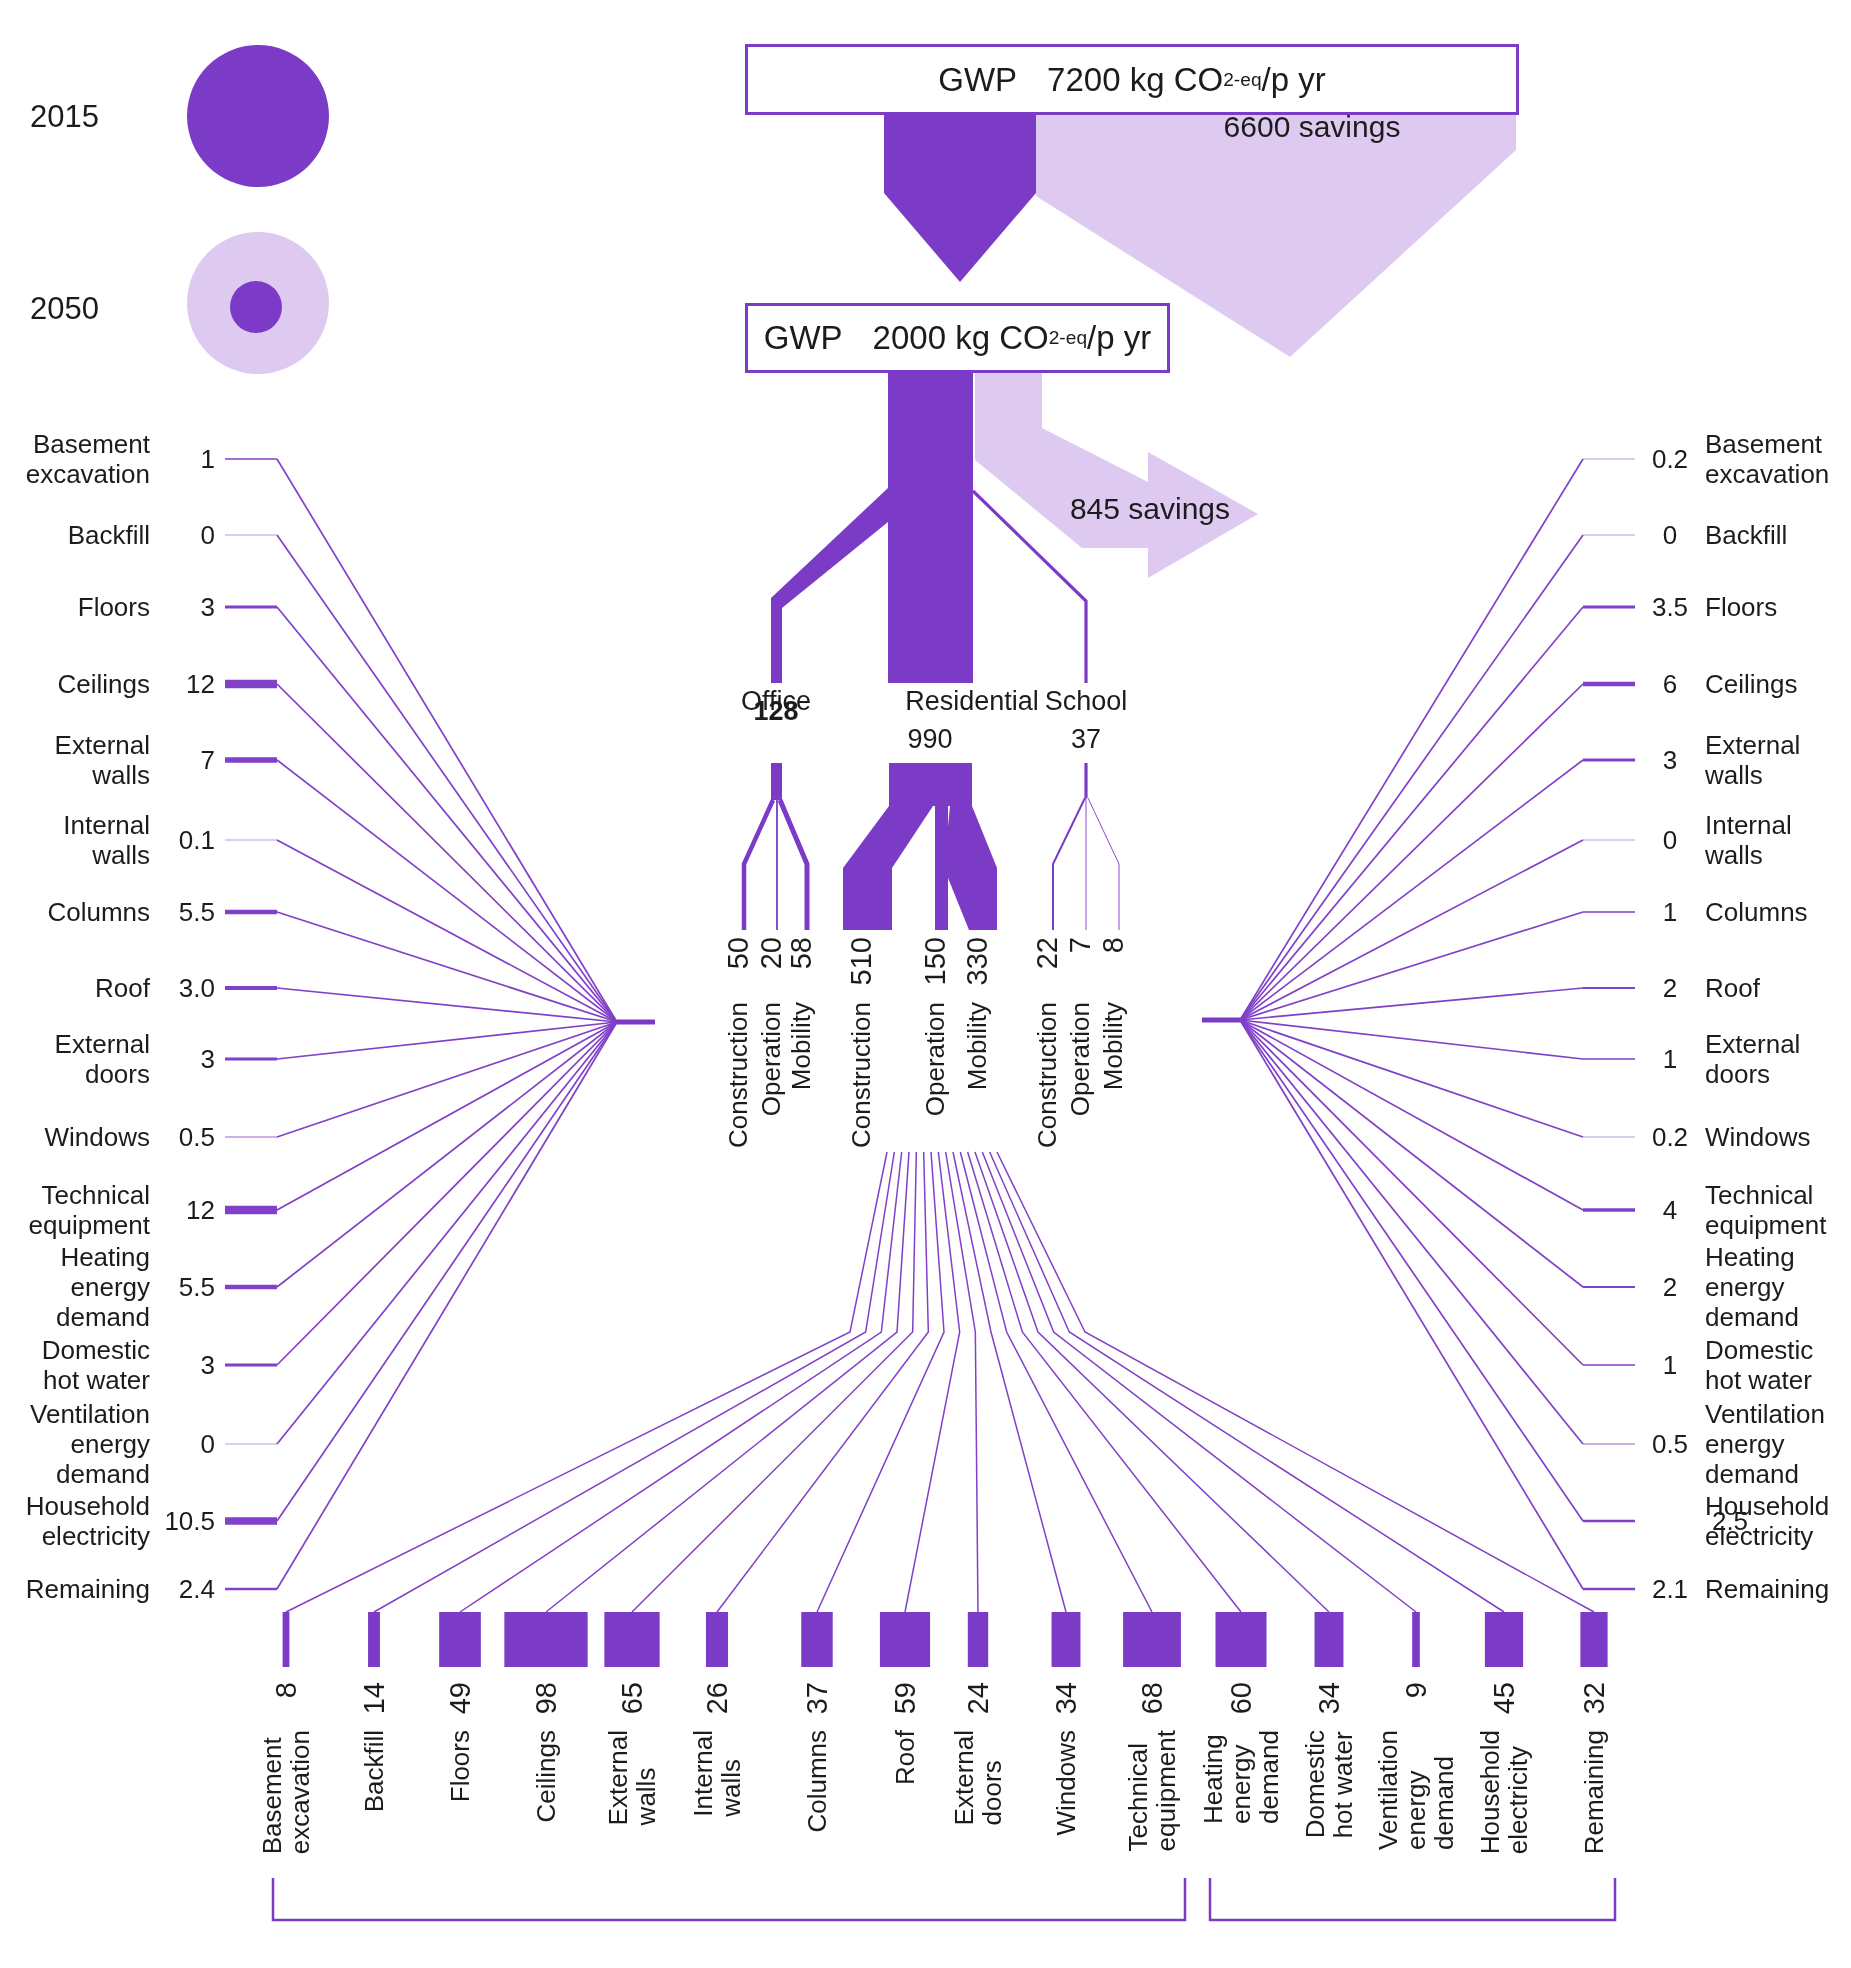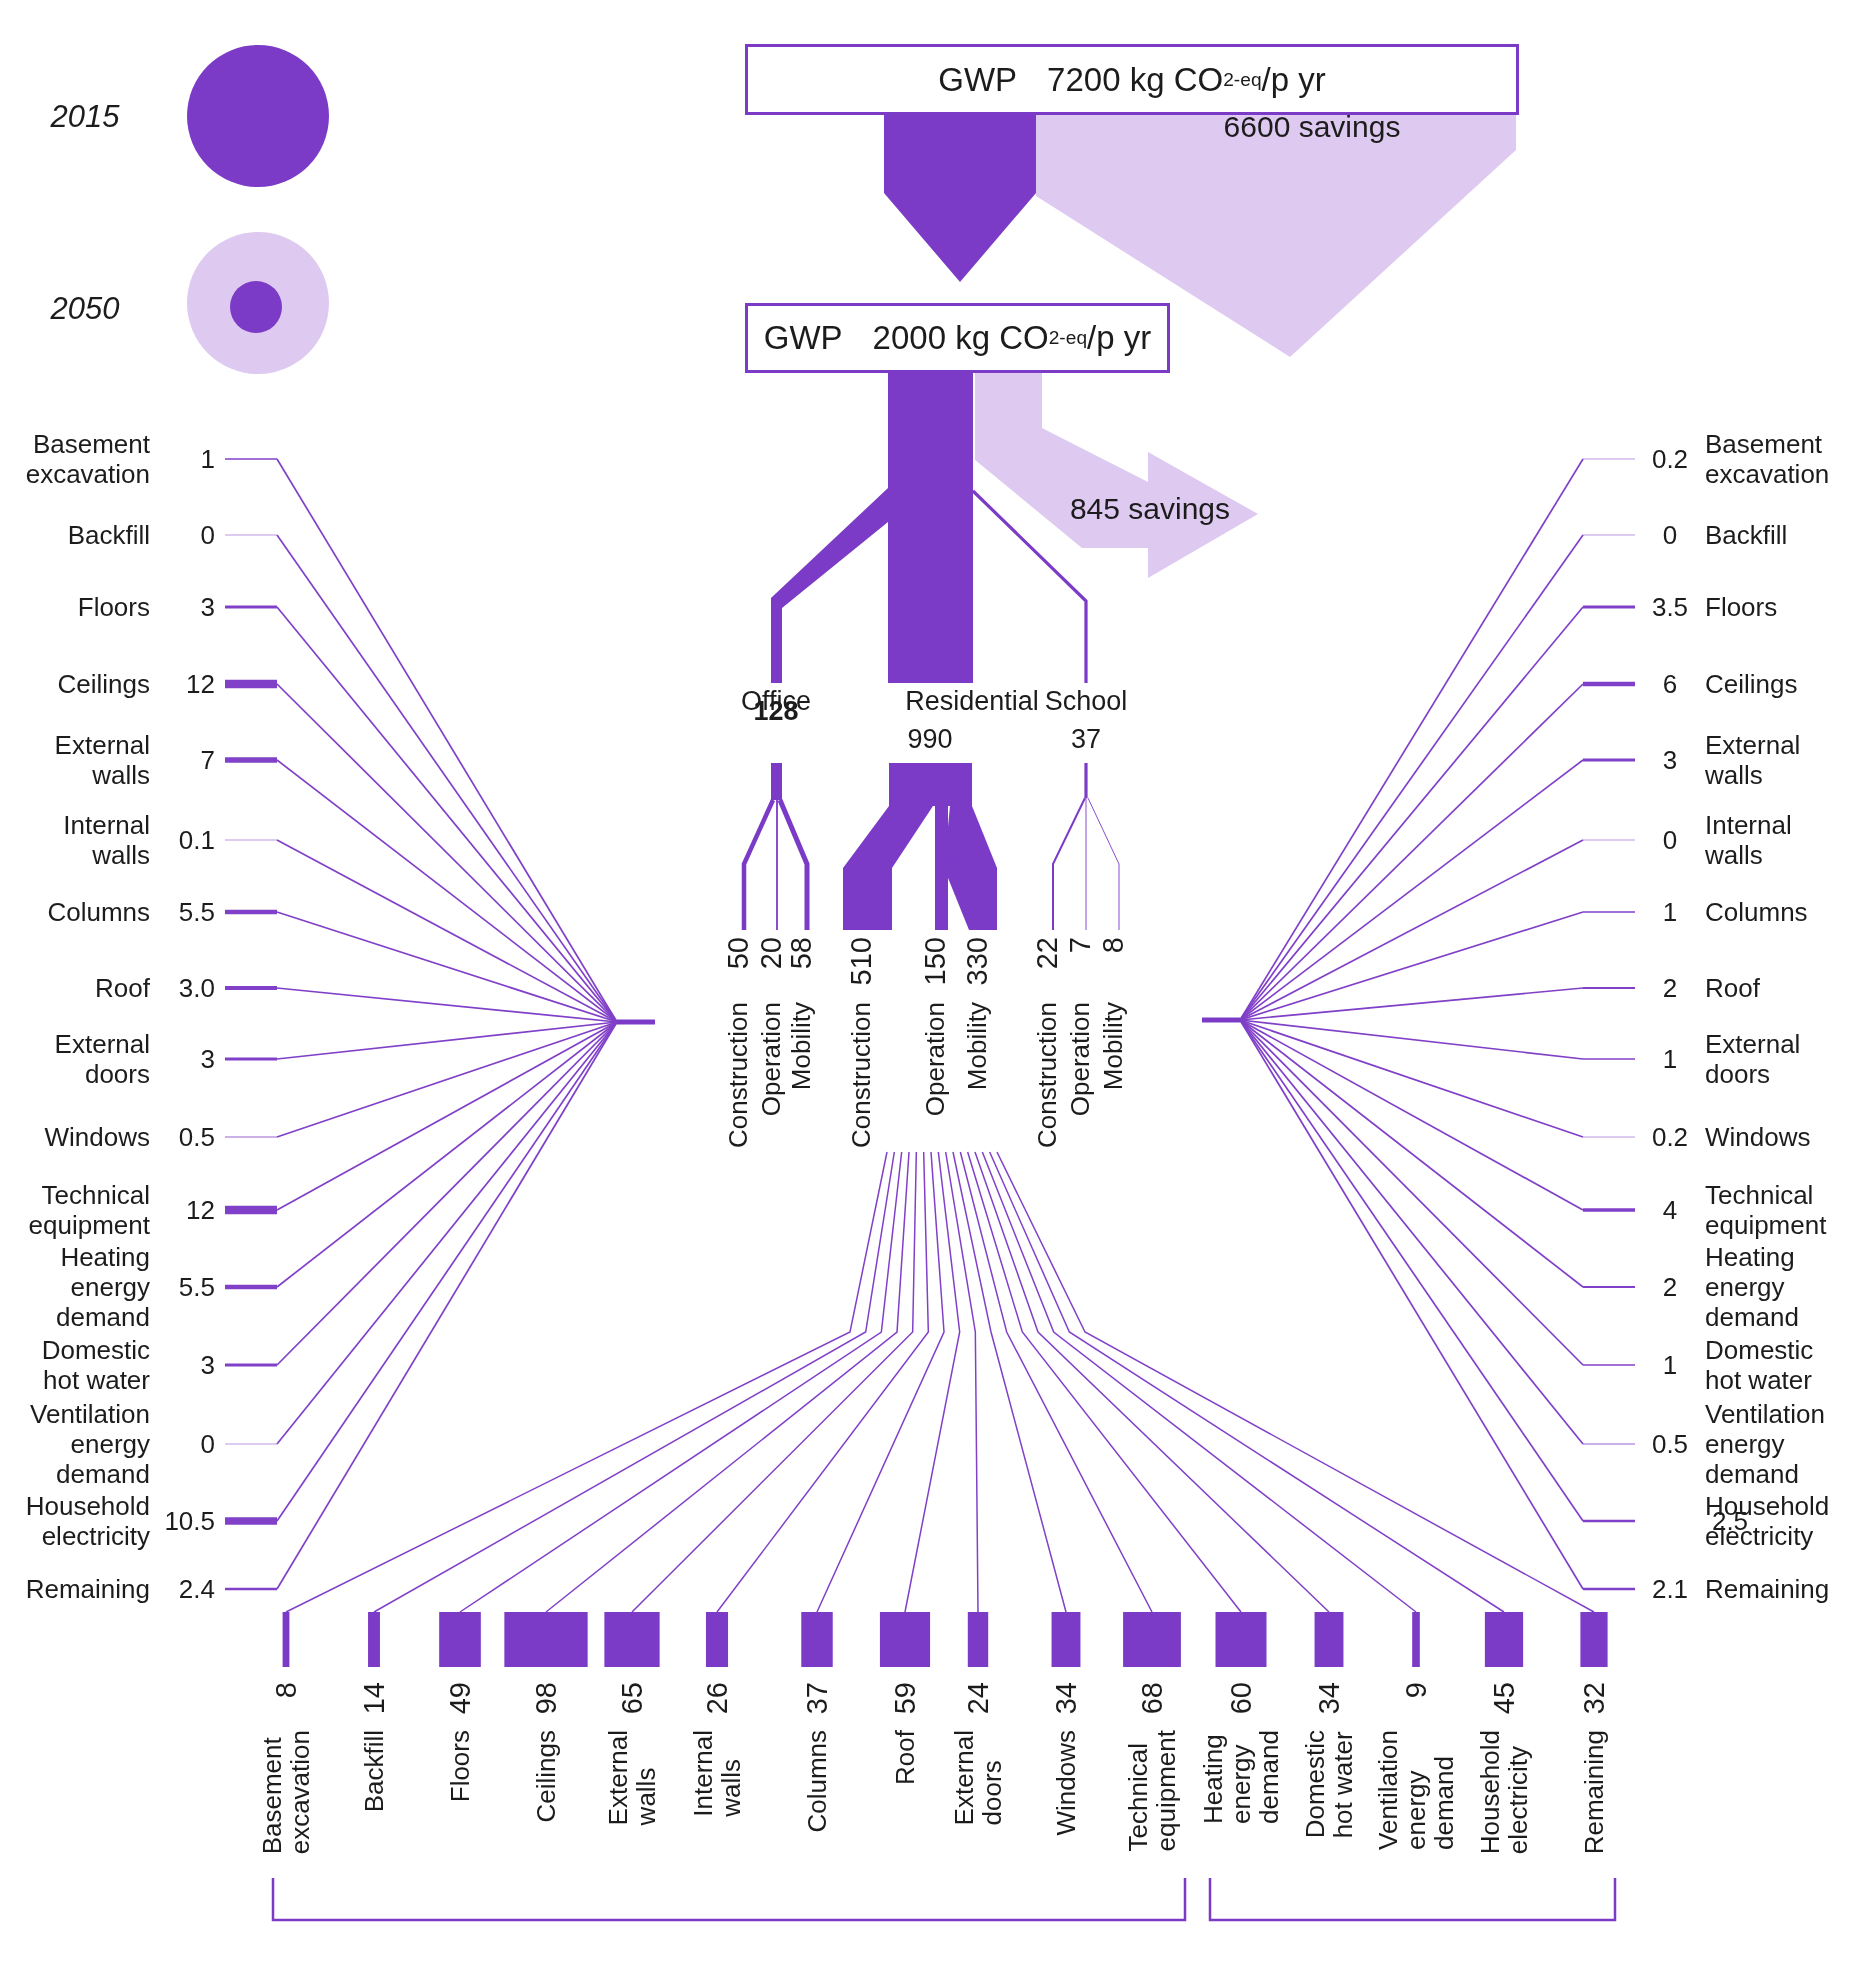--- a/index.html
+++ b/index.html
@@ -2,21 +2,21 @@
 <html><head>
 <meta charset="utf-8">
 <style>
   html,body{margin:0;padding:0;background:#fff;font-family:"Liberation Sans",sans-serif;color:#1c1c1c;}
   #stage{position:relative;width:1851px;height:1968px;background:#fff;overflow:hidden;}
   #art{position:absolute;left:0;top:0;}
   .box{position:absolute;background:#fff;border:3px solid #7B3BC7;display:flex;align-items:center;justify-content:center;font-size:33px;white-space:nowrap;}
   .box sub{font-size:0.58em;}
   .gap{display:inline-block;width:30px;}
   .savings{position:absolute;font-size:30px;text-align:center;width:300px;}
-  .ylab{position:absolute;font-size:31px;width:110px;text-align:center;font-style:italic;}
+  .ylab{position:absolute;font-size:31px;width:110px;text-align:left;}
   .rowlab{position:absolute;font-size:26px;line-height:30px;}
   .rowlab.l{text-align:right;width:150px;}
   .rowlab.r{text-align:left;width:146px;}
   .rowval{position:absolute;font-size:26px;line-height:30px;}
   .rowval.l{text-align:right;width:63px;}
   .rowval.r{text-align:center;width:60px;}
   .bname{position:absolute;font-size:27px;width:220px;text-align:center;}
   .vlab{position:absolute;transform-origin:0 0;transform:rotate(-90deg) translateX(-100%);white-space:nowrap;font-size:26px;line-height:28px;}
   .vnum{position:absolute;transform-origin:0 0;transform:rotate(-90deg) translateX(-100%);white-space:nowrap;font-size:29px;line-height:32px;}
   .footerlab{position:absolute;font-size:34px;width:400px;text-align:center;}

